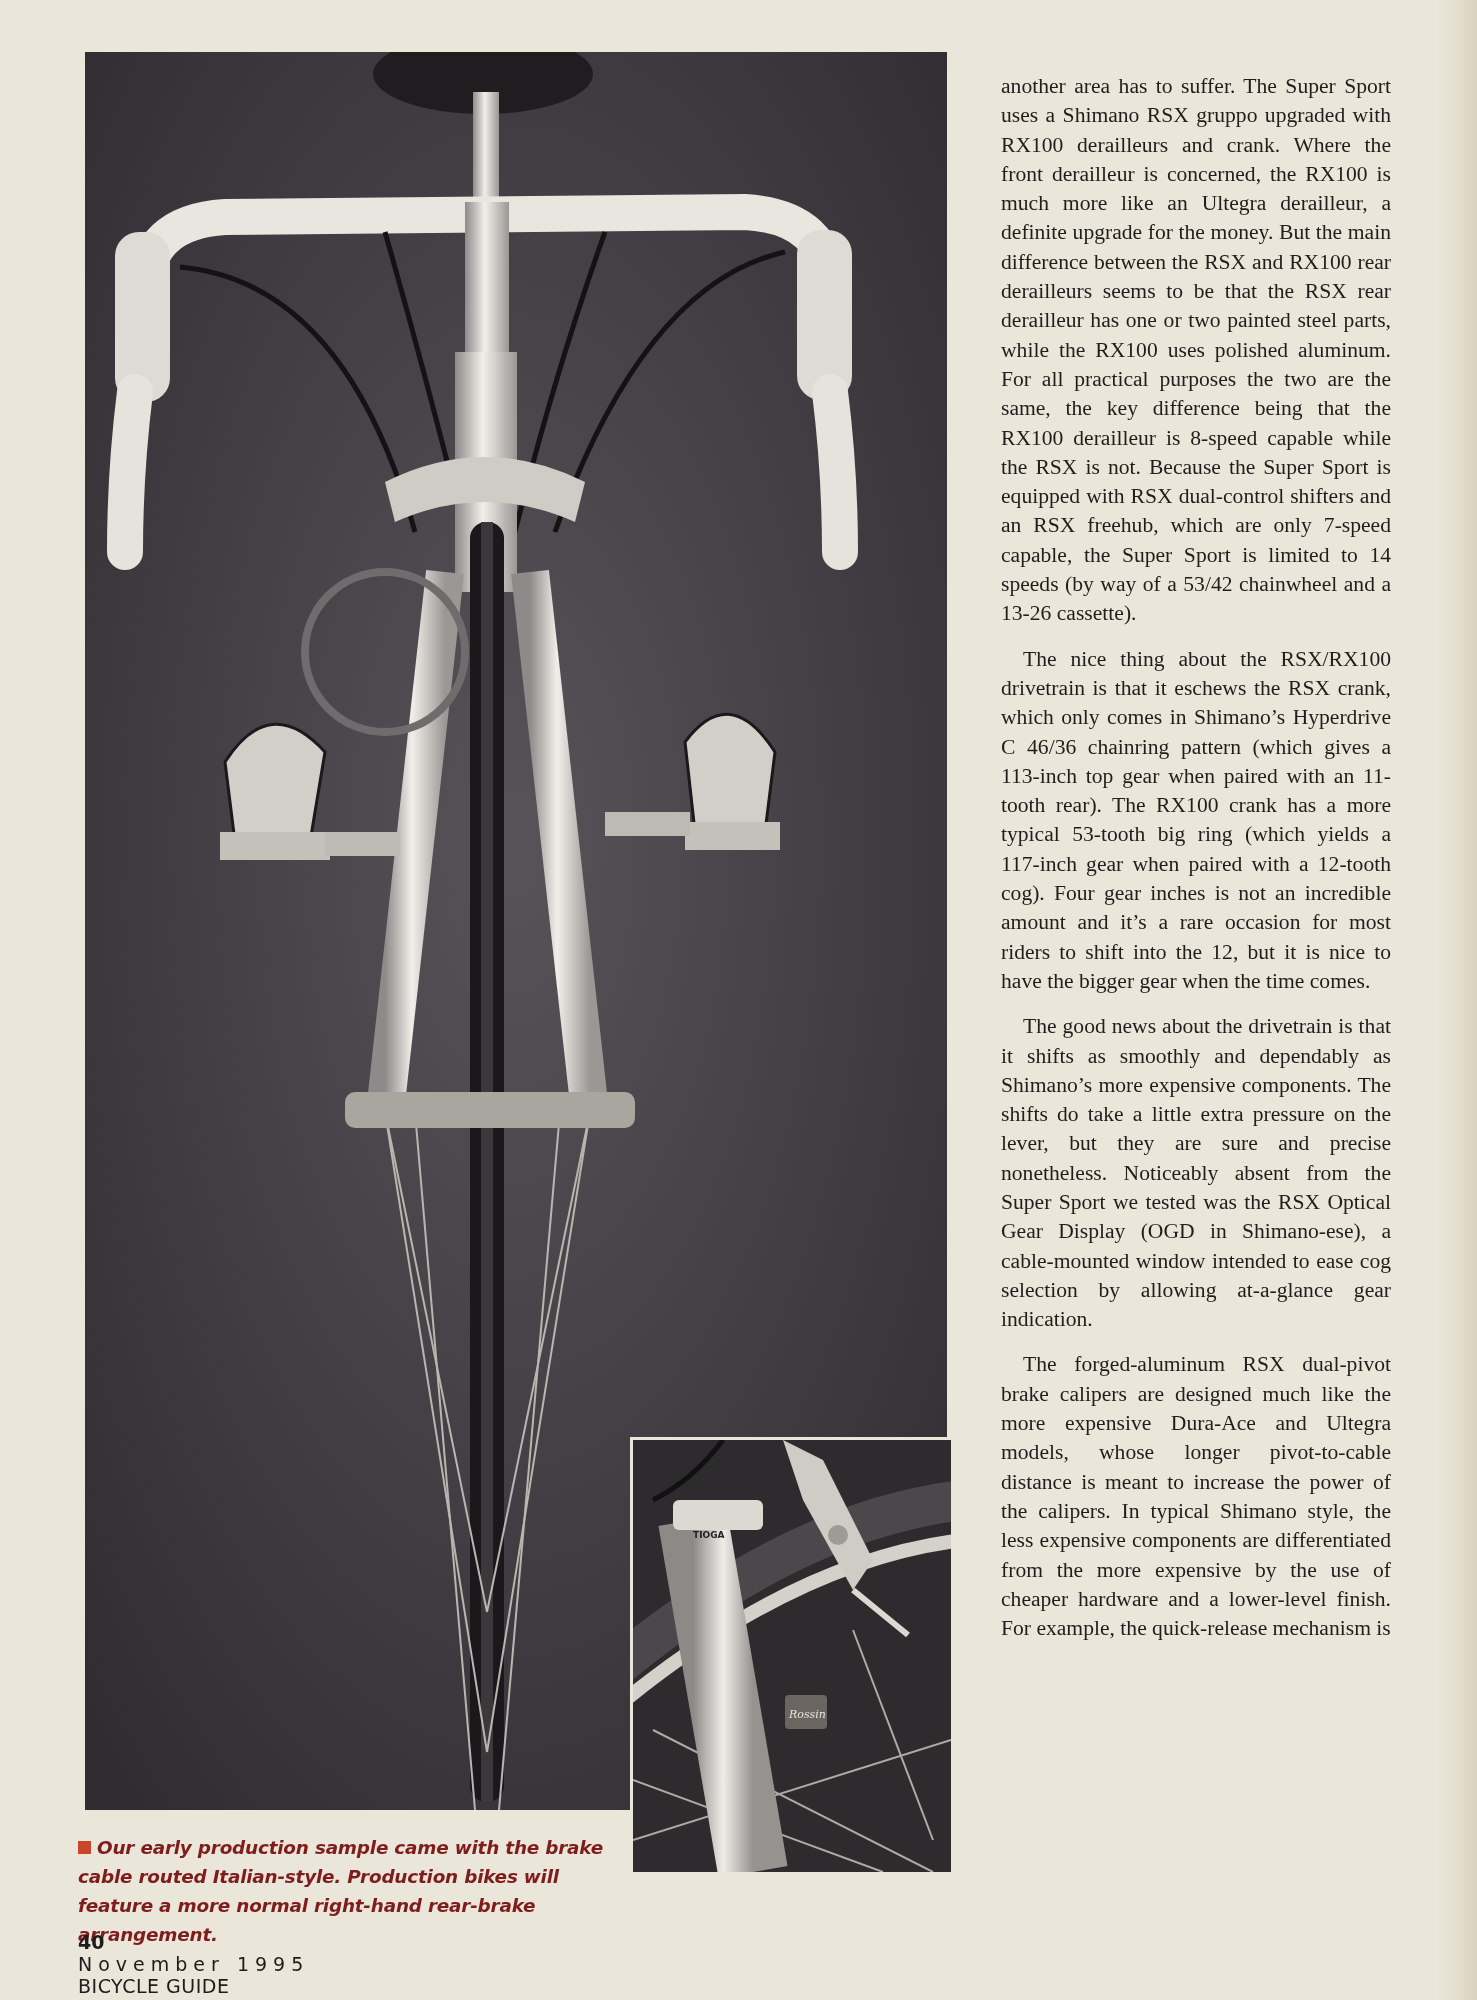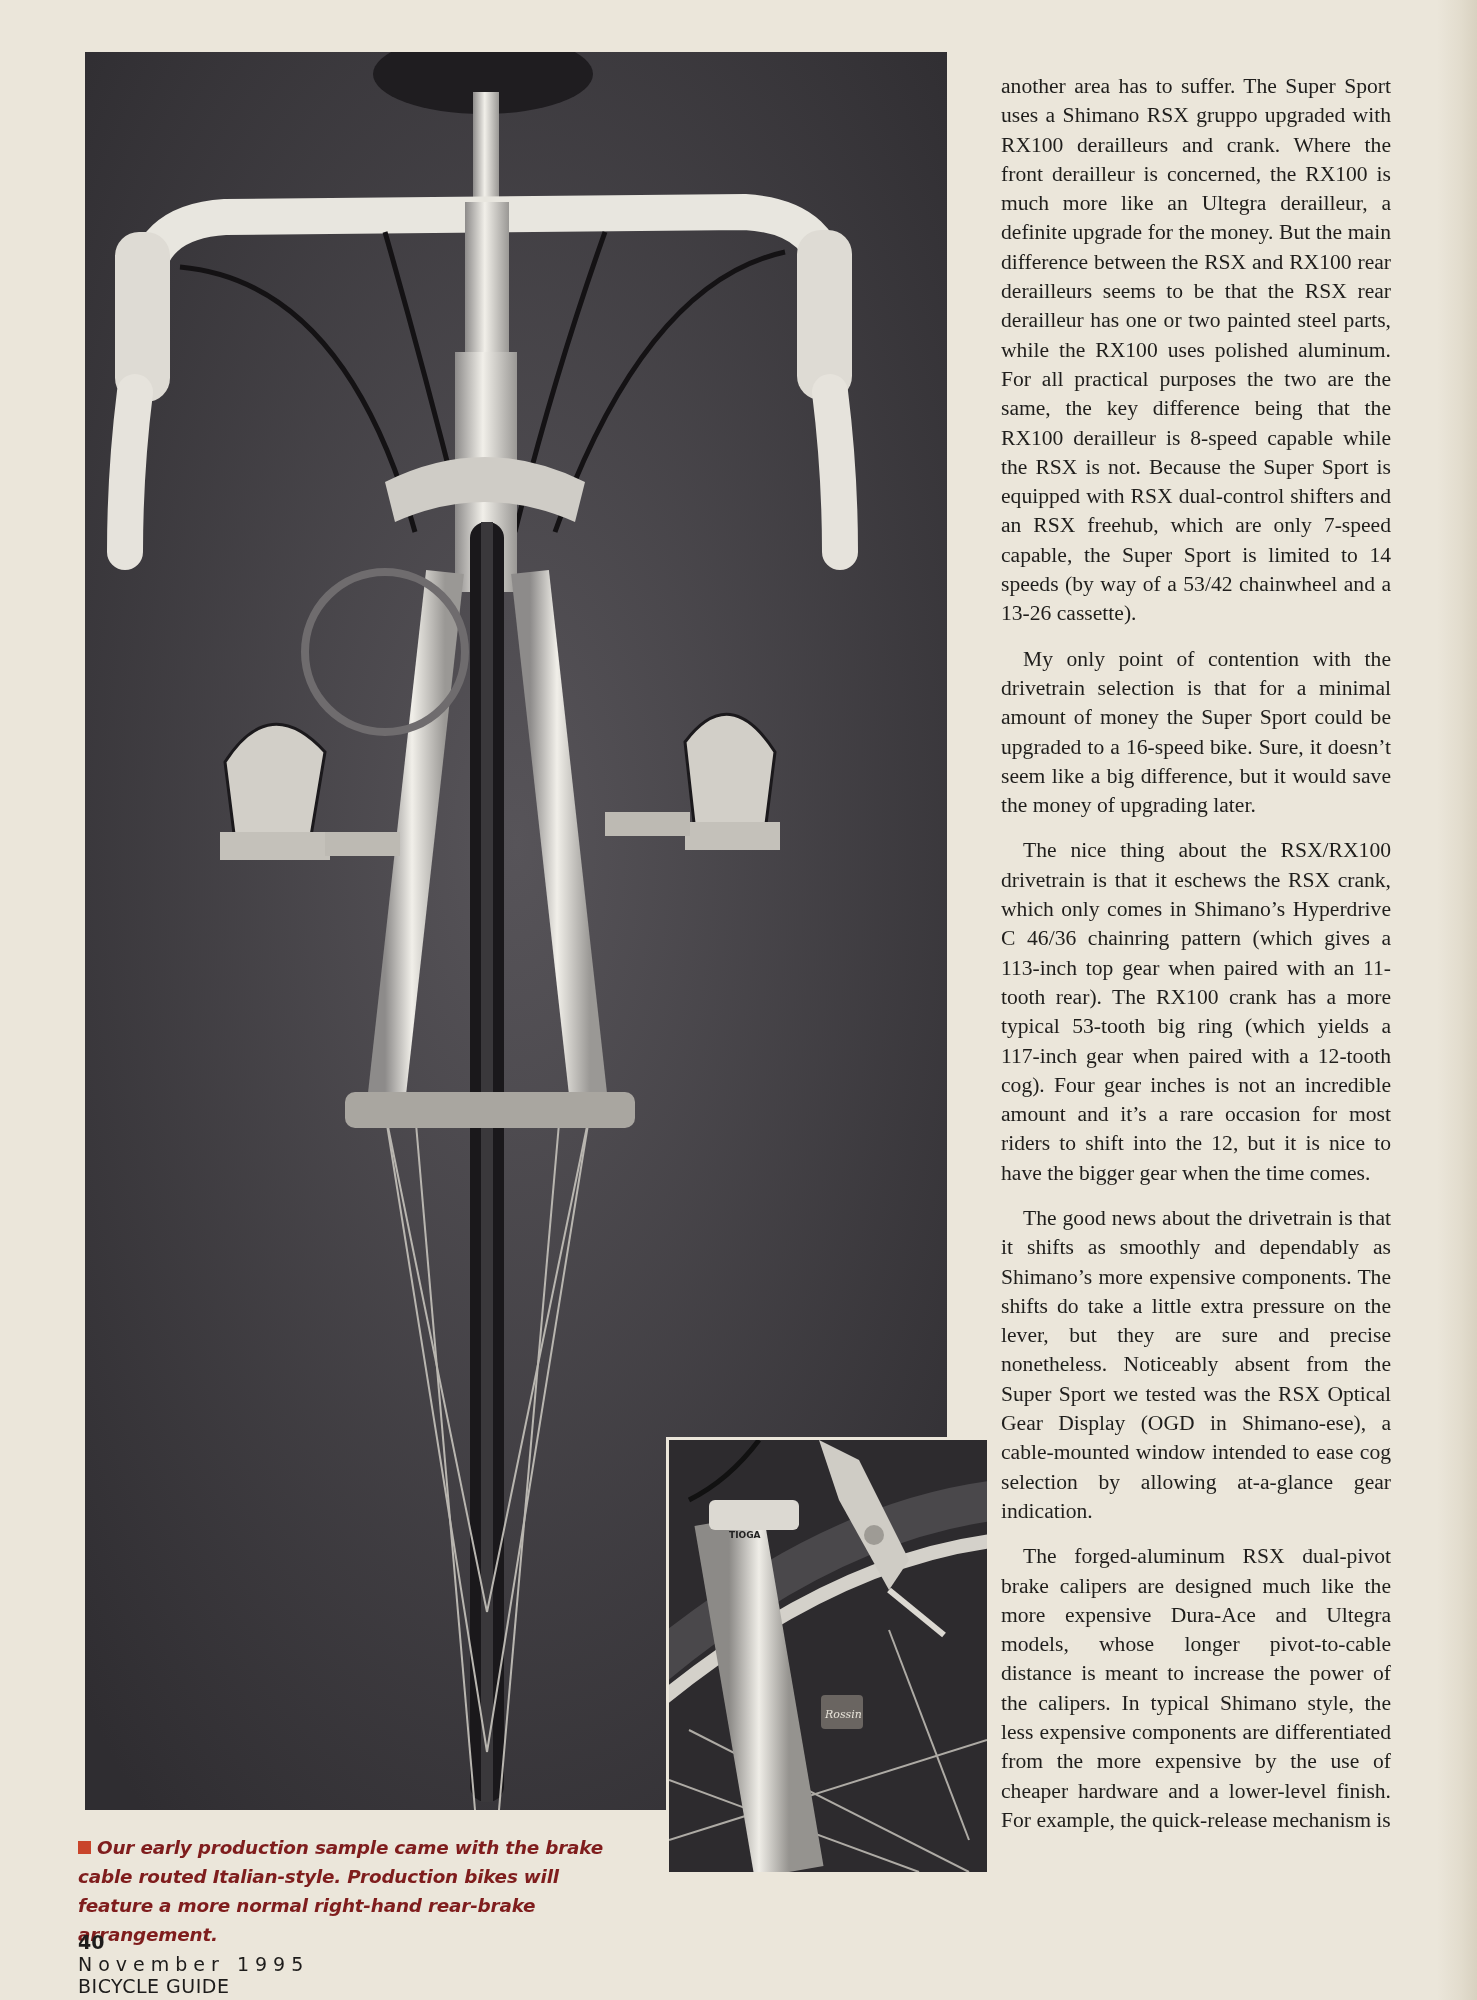--- a/index.html
+++ b/index.html
@@ -14,21 +14,21 @@
     background:linear-gradient(90deg, rgba(235,230,218,0) 0%, #e2dccd 60%, #d8d1c0 100%);
   }
   
   .main-photo {
     position:absolute; left:85px; top:52px; width:862px; height:1758px;
     background:#3e3c3f; overflow:hidden;
   }
   .main-photo svg { position:absolute; left:0; top:0; }
   
   .inset-photo {
-    position:absolute; left:666px; top:1437px; width:318px; height:432px;
+    position:absolute; left:630px; top:1437px; width:318px; height:432px;
     background:#a16207; overflow:hidden; border-left:3px solid #ebe6da; border-top:3px solid #ebe6da;
   }
   .inset-photo svg { position:absolute; left:0; top:0; }
   
   .caption {
     position:absolute; left:78px; top:1833px; width:540px;
     font-family:"DejaVu Sans", "Liberation Sans", sans-serif;
     font-style:italic; font-weight:bold; font-size:18.4px; line-height:29px;
     color:#7f1d1d; letter-spacing:-0.2px;
   }
@@ -166,17 +166,16 @@
 </div>
 
 <div class="folio">
   <span class="num">40</span>
   <span class="date">November 1995</span>
   <span class="mag">BICYCLE GUIDE</span>
 </div>
 
 <div class="article">
   <p>another area has to suffer. The Super Sport uses a Shimano RSX gruppo upgraded with RX100 derailleurs and crank. Where the front derailleur is concerned, the RX100 is much more like an Ultegra derailleur, a definite upgrade for the money. But the main difference between the RSX and RX100 rear derailleurs seems to be that the RSX rear derailleur has one or two painted steel parts, while the RX100 uses polished aluminum. For all practical purposes the two are the same, the key difference being that the RX100 derailleur is 8-speed capable while the RSX is not. Because the Super Sport is equipped with RSX dual-control shifters and an RSX freehub, which are only 7-speed capable, the Super Sport is limited to 14 speeds (by way of a 53/42 chainwheel and a 13-26 cassette).</p>
-  <p class="indent">My only point of contention with the drivetrain selection is that for a minimal amount of money the Super Sport could be upgraded to a 16-speed bike. Sure, it doesn’t seem like a big difference, but it would save the money of upgrading later.</p>
   <p class="indent">The nice thing about the RSX/RX100 drivetrain is that it eschews the RSX crank, which only comes in Shimano’s Hyperdrive C 46/36 chainring pattern (which gives a 113-inch top gear when paired with an 11-tooth rear). The RX100 crank has a more typical 53-tooth big ring (which yields a 117-inch gear when paired with a 12-tooth cog). Four gear inches is not an incredible amount and it’s a rare occasion for most riders to shift into the 12, but it is nice to have the bigger gear when the time comes.</p>
   <p class="indent">The good news about the drivetrain is that it shifts as smoothly and dependably as Shimano’s more expensive components. The shifts do take a little extra pressure on the lever, but they are sure and precise nonetheless. Noticeably absent from the Super Sport we tested was the RSX Optical Gear Display (OGD in Shimano-ese), a cable-mounted window intended to ease cog selection by allowing at-a-glance gear indication.</p>
   <p class="indent">The forged-aluminum RSX dual-pivot brake calipers are designed much like the more expensive Dura-Ace and Ultegra models, whose longer pivot-to-cable distance is meant to increase the power of the calipers. In typical Shimano style, the less expensive components are differentiated from the more expensive by the use of cheaper hardware and a lower-level finish. For example, the quick-release mechanism is</p>
 </div>
 
 </body></html>

